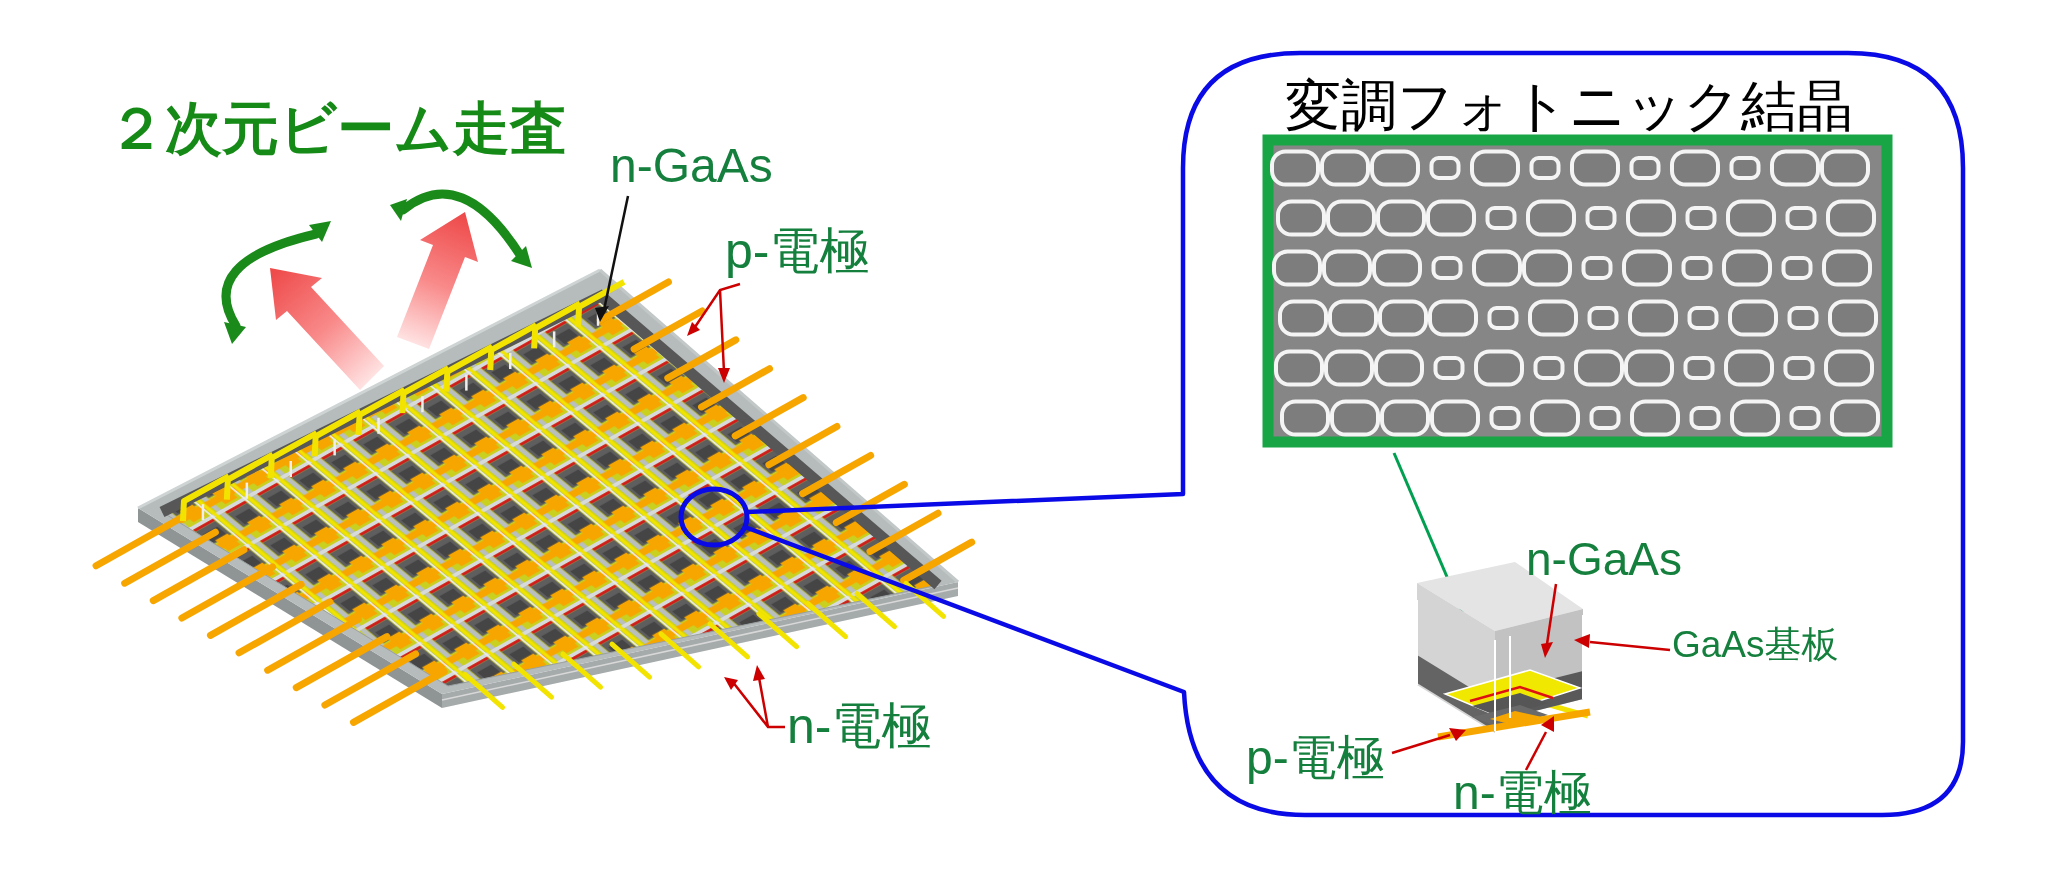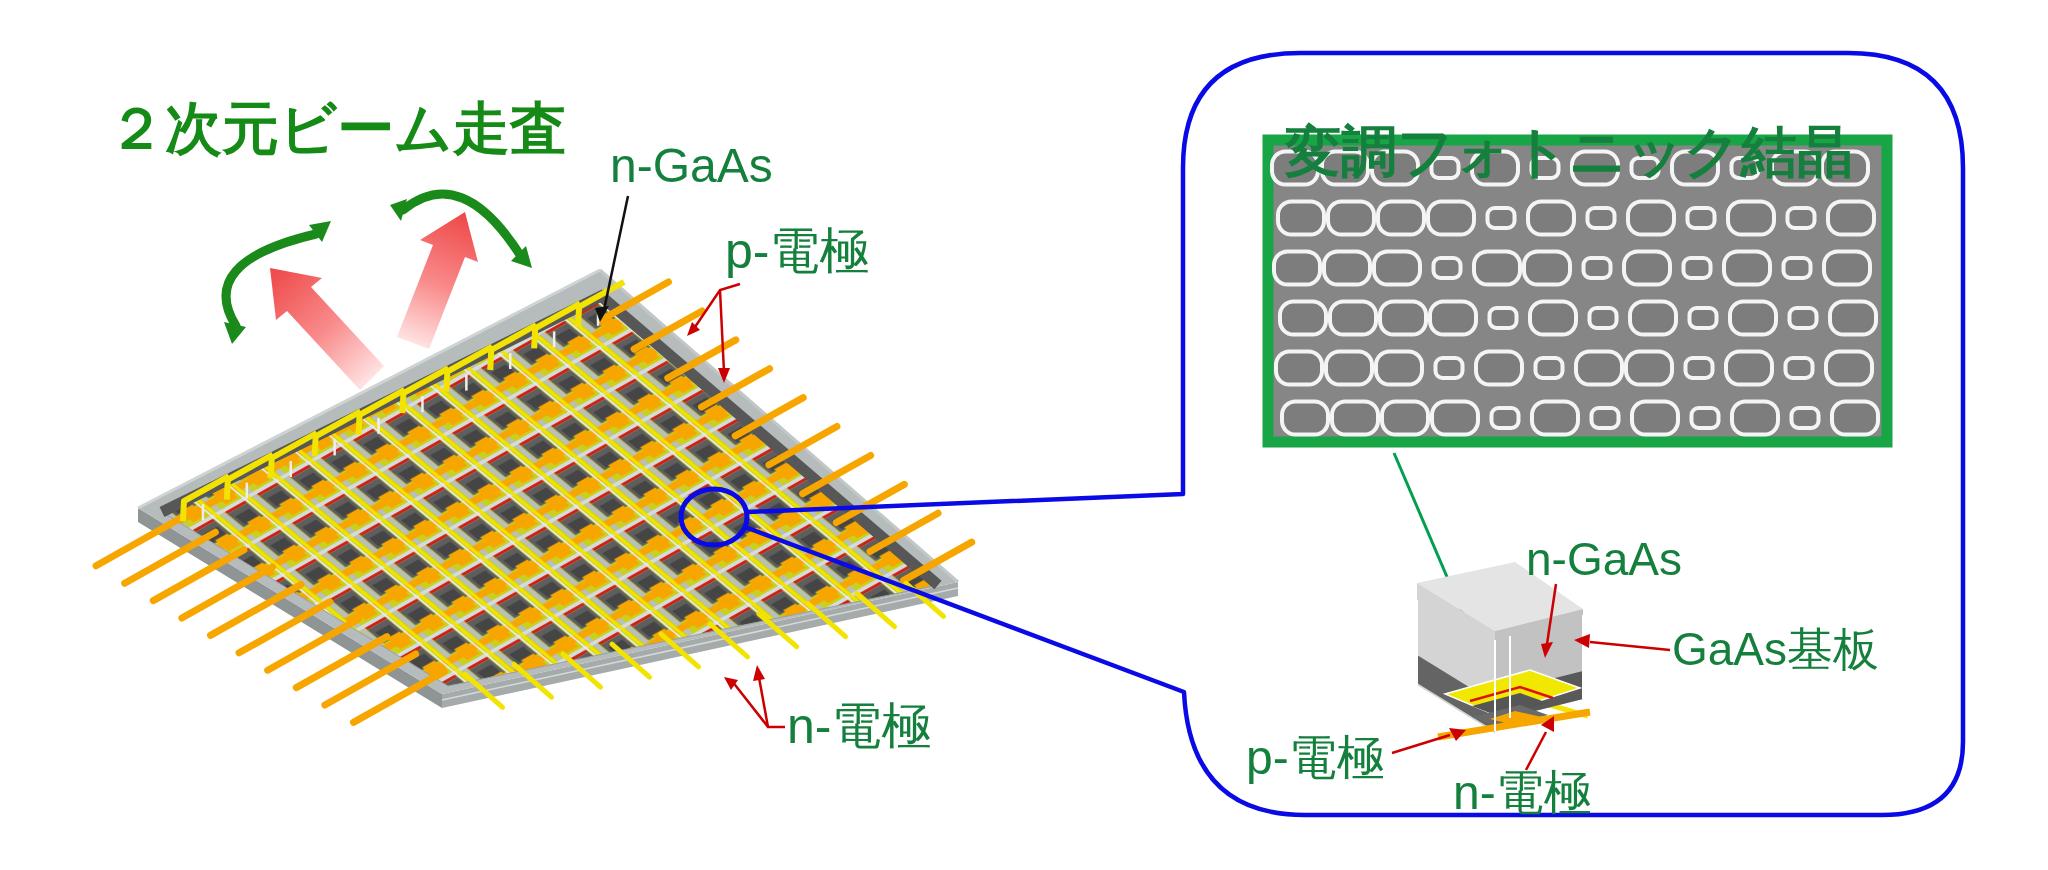--- a/index.html
+++ b/index.html
@@ -1,21 +1,21 @@
 <!DOCTYPE html>
 <html><head>
 <meta charset="utf-8">
 <style>
   html,body{margin:0;padding:0;background:#ffffff;}
   #stage{position:relative;width:2048px;height:866px;background:#ffffff;overflow:hidden;
          font-family:"Liberation Sans","DejaVu Sans",sans-serif;}
   #scene{position:absolute;left:0;top:0;}
   .lbl{position:absolute;white-space:nowrap;color:#15803d;line-height:1;}
   .t-green{font-weight:bold;color:#168a16;}
-  .t-photonic{font-weight:bold;color:#15803d;margin-top:46px;}
+  .t-photonic{font-weight:normal;color:#000000;}
 </style>
 </head>
 <body>
 
 <div id="stage">
 
 <svg id="scene" width="2048" height="870" viewBox="0 0 2048 870">
   <defs>
     <pattern id="cellpat" patternUnits="userSpaceOnUse" width="100" height="100" patternTransform="matrix(0.32 -0.18 0.35 0.29 601 296)">
       <rect x="0" y="0" width="100" height="100" fill="#c9d01f"></rect>
@@ -254,19 +254,19 @@
 <div class="lbl" style="left:610px;top:142px;font-size:48px;">n-GaAs</div>
 
 <div class="lbl" style="left:725px;top:226px;font-size:50px;">p-電極</div>
 
 <div class="lbl" style="left:787px;top:701px;font-size:50px;">n-電極</div>
 
 <div class="lbl t-photonic" style="left:1285px;top:78px;font-size:56px;">変調フォトニック結晶</div>
 
 <div class="lbl" style="left:1526px;top:536px;font-size:46px;">n-GaAs</div>
 
-<div class="lbl" style="left:1672px;top:626px;font-size:46px;text-align:right;">GaAs基板</div>
+<div class="lbl" style="left:1672px;top:626px;font-size:37px;text-align:right;">GaAs基板</div>
 
 <div class="lbl" style="left:1246px;top:734px;font-size:48px;">p-電極</div>
 
 <div class="lbl" style="left:1453px;top:769px;font-size:48px;">n-電極</div>
 
 </div>
 
 </body></html>

